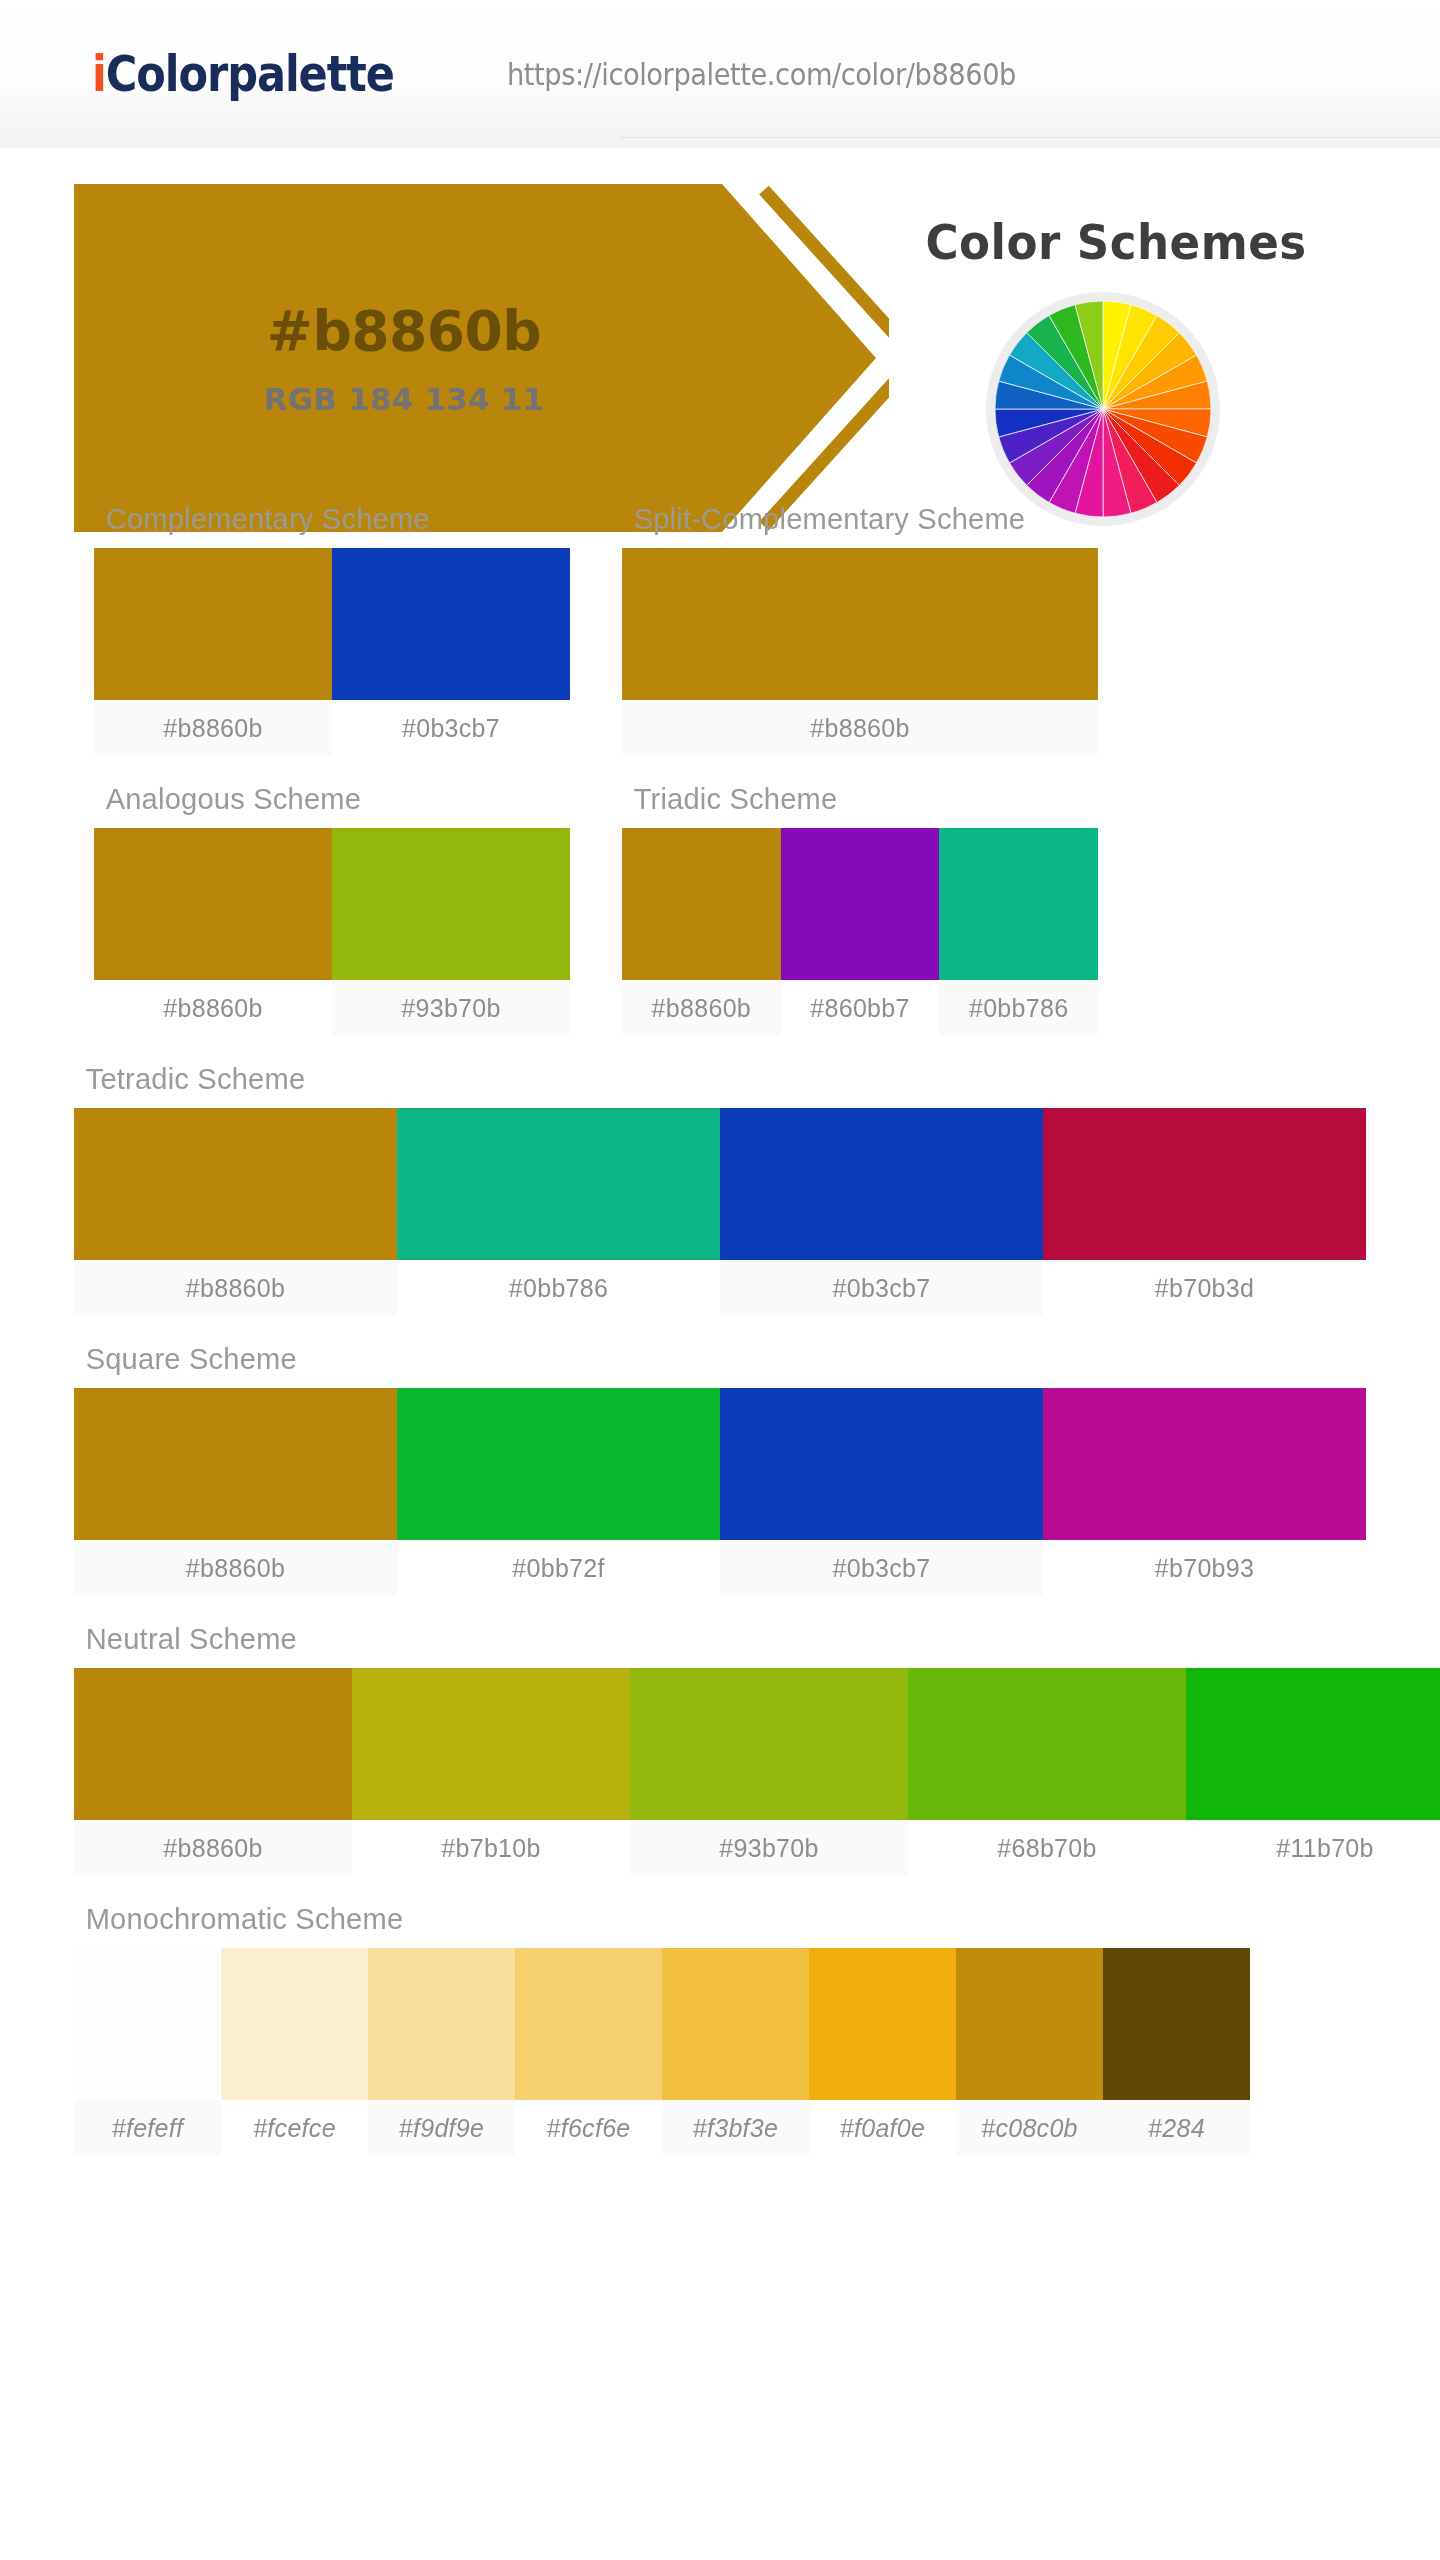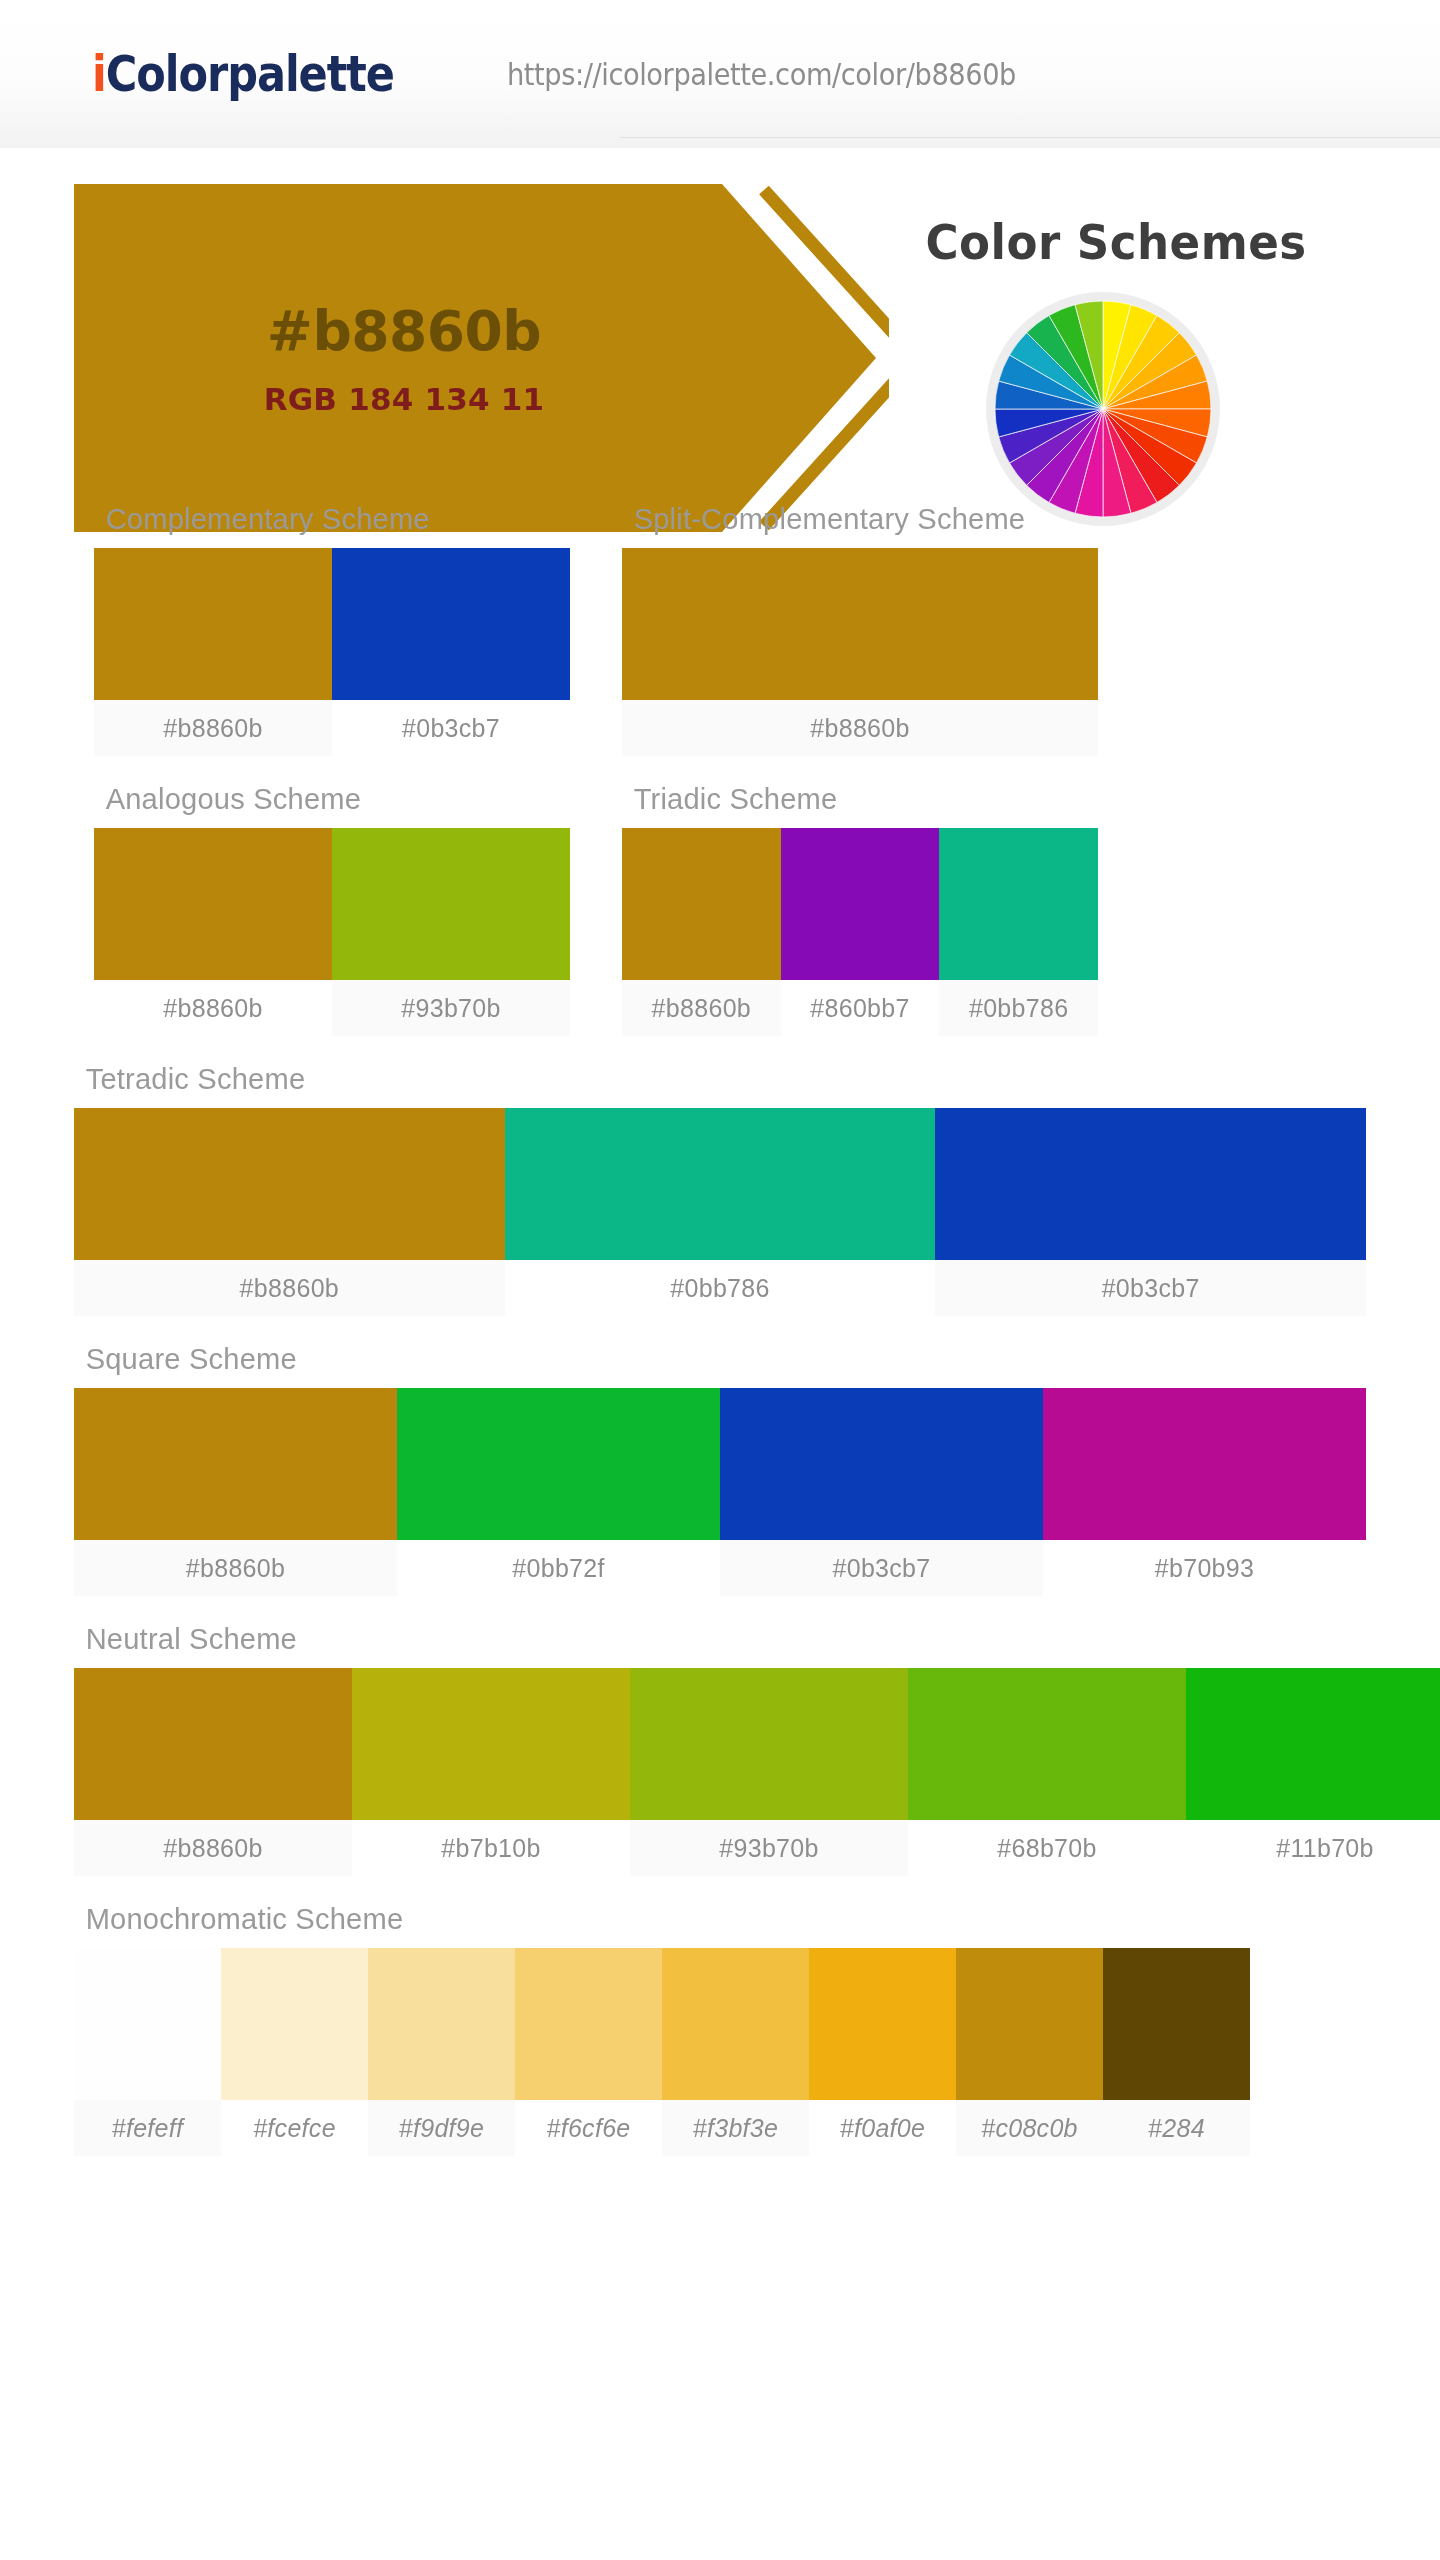--- a/index.html
+++ b/index.html
@@ -93,21 +93,21 @@
     font-family: "DejaVu Sans", sans-serif;
     font-size: 55px;
     font-weight: bold;
     color: #6b4f06;
     letter-spacing: -0.5px;
   }
   .hero-rgb {
     font-family: "DejaVu Sans", sans-serif;
     font-size: 31px;
     font-weight: bold;
-    color: #7f1d1d;
+    color: #737373;
     letter-spacing: 0.2px;
   }
   .schemes-title {
     position: absolute;
     left: 866px;
     top: 30px;
     width: 500px;
     text-align: center;
     font-family: "DejaVu Sans", sans-serif;
     font-size: 48px;
@@ -306,20 +306,24 @@
           <div class="swatch-label lbl-tint">#b8860b</div>
         </div>
         <div class="swatch-col">
           <div class="swatch-color" style="background: rgb(11, 183, 134);"></div>
           <div class="swatch-label lbl-plain">#0bb786</div>
         </div>
         <div class="swatch-col">
           <div class="swatch-color" style="background: rgb(11, 60, 183);"></div>
           <div class="swatch-label lbl-tint">#0b3cb7</div>
         </div>
+        <div class="swatch-col">
+          <div class="swatch-color" style="background: rgb(183, 11, 61);"></div>
+          <div class="swatch-label lbl-plain">#b70b3d</div>
+        </div>
       </div>
   </div>
 
   <div class="block block-full">
     <div class="scheme-heading">Square Scheme</div>
     <div class="swatch-row">
         <div class="swatch-col">
           <div class="swatch-color" style="background: rgb(184, 134, 11);"></div>
           <div class="swatch-label lbl-tint">#b8860b</div>
         </div>

